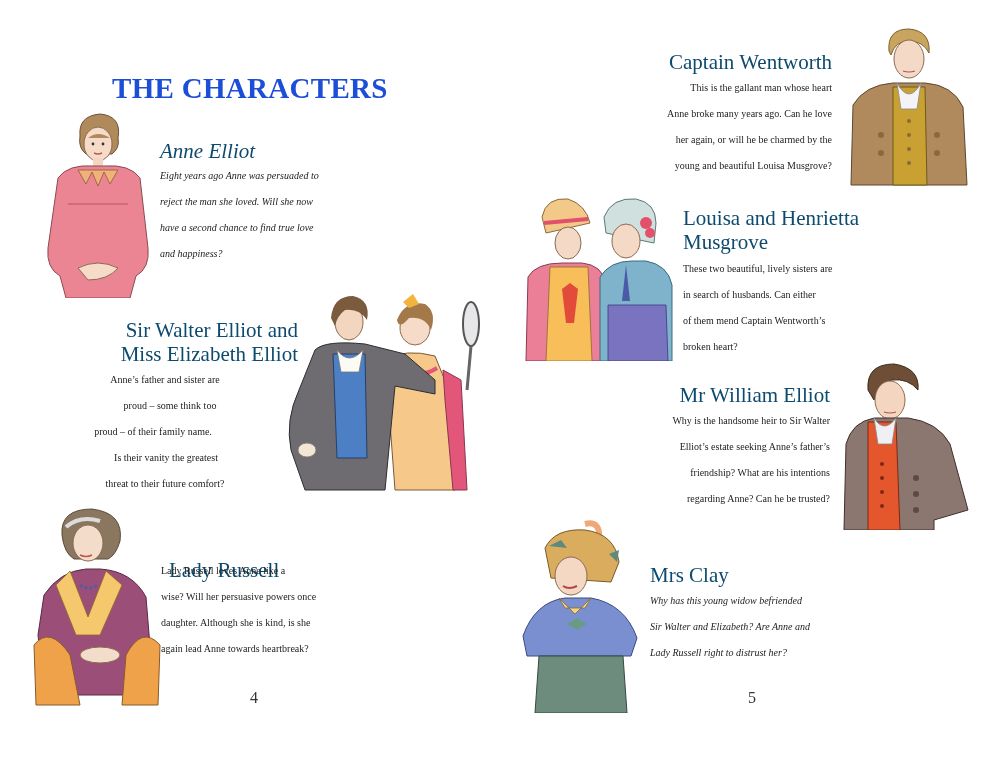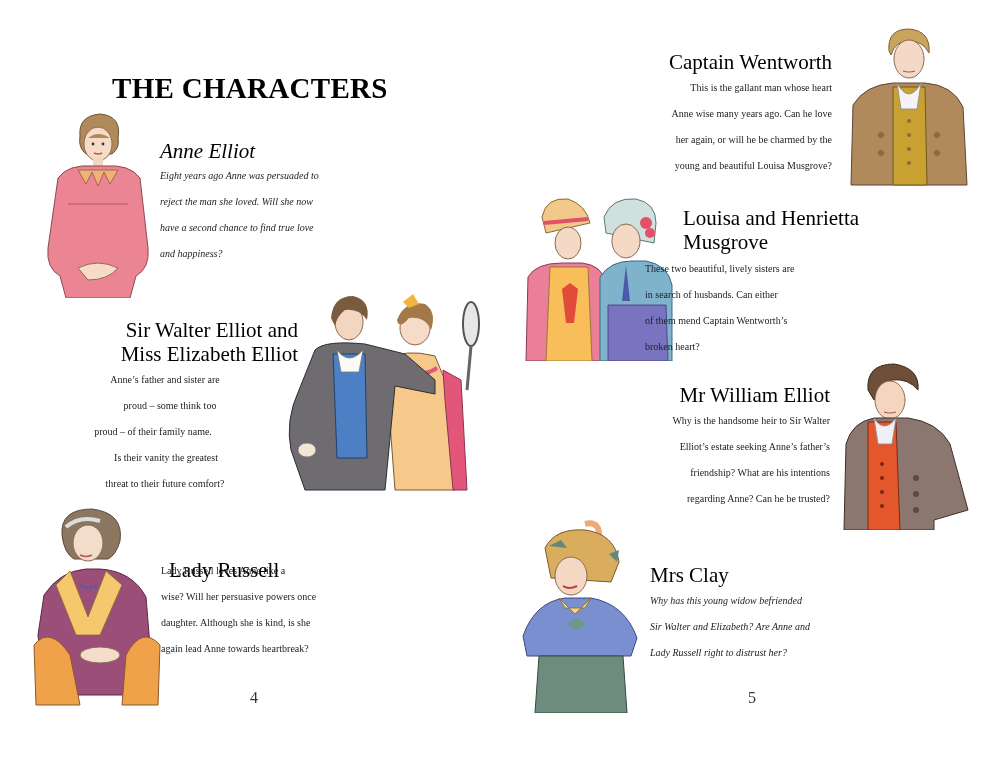--- a/index.html
+++ b/index.html
@@ -1,21 +1,21 @@
 <!DOCTYPE html>
 <html><head>
   <meta charset="utf-8">
   <style>
     html, body { margin: 0; padding: 0; background: #ffffff; }
     body { width: 1000px; height: 758px; position: relative; overflow: hidden;
            font-family: "Liberation Serif", "DejaVu Serif", serif; color: #1e1e1e; }
     .abs { position: absolute; }
-    .title { left: 112px; top: 72px; font-size: 29px; font-weight: bold; color: #000000;
+    .title { left: 112px; top: 72px; font-size: 29px; font-weight: bold; color: #1d4ed8;
              letter-spacing: 0.3px; white-space: nowrap; }
-    .name { color: #000000; font-size: 21px; line-height: 24px; white-space: nowrap; }
+    .name { color: #0c4a6e; font-size: 21px; line-height: 24px; white-space: nowrap; }
     .desc { font-size: 10px; line-height: 26px; color: #222; white-space: nowrap; }
     .desc div { display: block; }
     .right { text-align: right; }
     .center { text-align: center; }
     .pnum { font-size: 16px; color: #333; }
     .illus { position: absolute; }
     svg { display: block; }
   </style>
 </head>
 <body>
@@ -101,21 +101,21 @@
   <div>wise? Will her persuasive powers once</div>
   <div>daughter. Although she is kind, is she</div>
   <div>again lead Anne towards heartbreak?</div>
 </div>
 
 <div class="abs pnum" style="left:250px; top:689px;">4</div>
 
 <div class="abs name right" style="left:560px; width:272px; top:50px;">Captain Wentworth</div>
 <div class="abs desc right" style="left:520px; width:312px; top:75px;">
   <div>This is the gallant man whose heart</div>
-  <div>Anne wise many years ago. Can he love</div>
+  <div>Anne broke many years ago. Can he love</div>
   <div>her again, or will he be charmed by the</div>
   <div>young and beautiful Louisa Musgrove?</div>
 </div>
 
 <div class="illus" style="left:845px; top:25px;">
   <svg width="125" height="170" viewBox="0 0 125 170">
     <path d="M44 26 Q42 4 64 4 Q86 6 84 28 Q78 16 64 16 Q50 16 46 30Z" fill="#c8a45e" stroke="#7a6030" stroke-width="1"></path>
     <ellipse cx="64" cy="34" rx="15" ry="19" fill="#f4dac6" stroke="#8a6a52" stroke-width="1"></ellipse>
     <path d="M58 46 Q64 48 70 46" stroke="#a55" stroke-width="1.2" fill="none"></path>
     <path d="M8 80 Q20 60 48 58 L80 58 Q108 60 118 82 L122 160 L6 160Z" fill="#b08a5c" stroke="#5e4630" stroke-width="1"></path>
@@ -151,21 +151,21 @@
     <path d="M78 84 Q88 68 110 68 L124 68 Q146 72 150 92 L150 168 L78 168Z" fill="#7fb3cc" stroke="#3a6a80" stroke-width="1"></path>
     <path d="M86 112 L144 112 L146 168 L86 168Z" fill="#7a73c0" stroke="#3a3a80" stroke-width="0.8"></path>
     <path d="M104 72 L100 108 L108 108Z" fill="#4a5aa8"></path>
   </svg>
 </div>
 
 <div class="abs name" style="left:683px; top:206px;">
   <div>Louisa and Henrietta</div>
   <div>Musgrove</div>
 </div>
-<div class="abs desc" style="left:645px; top:256px;">
+<div class="abs desc" style="left:683px; top:256px;">
   <div>These two beautiful, lively sisters are</div>
   <div>in search of husbands. Can either</div>
   <div>of them mend Captain Wentworth’s</div>
   <div>broken heart?</div>
 </div>
 
 <div class="abs name right" style="left:560px; width:270px; top:383px;">Mr William Elliot</div>
 <div class="abs desc right" style="left:520px; width:310px; top:408px;">
   <div>Why is the handsome heir to Sir Walter</div>
   <div>Elliot’s estate seeking Anne’s father’s</div>

